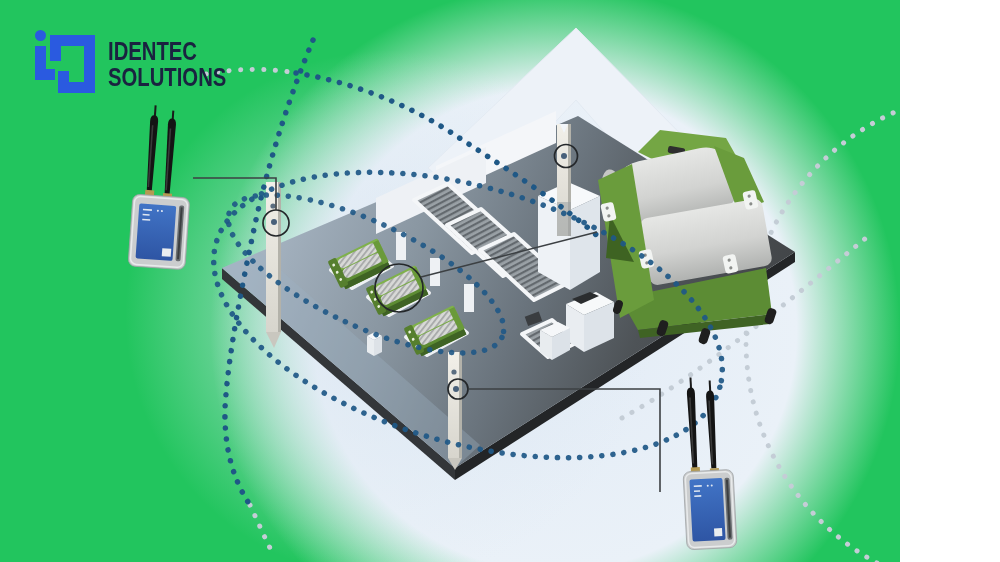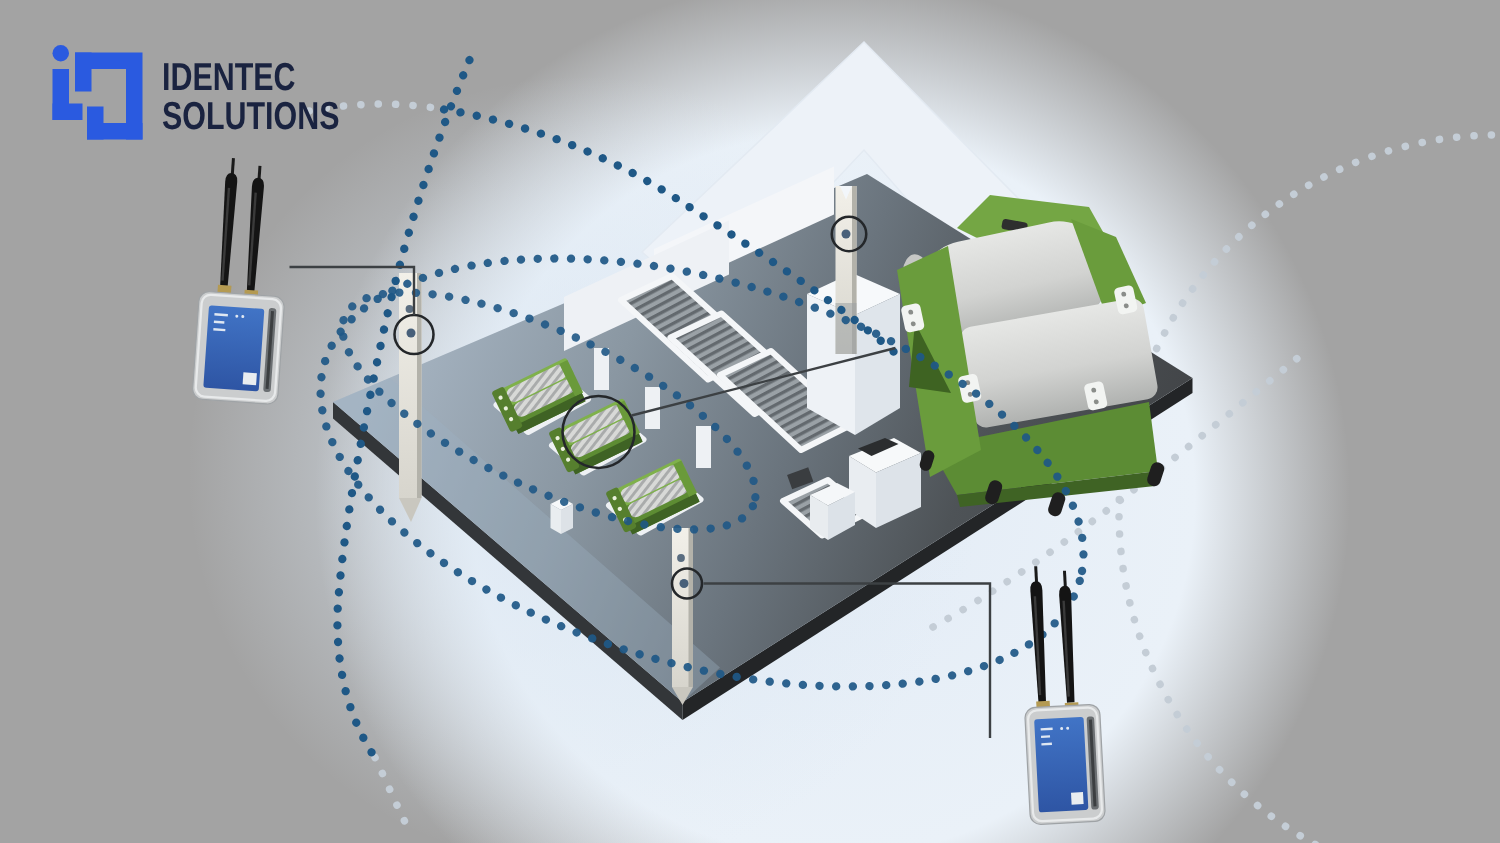--- a/index.html
+++ b/index.html
@@ -1,16 +1,16 @@
 <!DOCTYPE html>
 <html><head>
 <meta charset="utf-8">
 <style>
   html,body{margin:0;padding:0;background:#ffffff;}
-  #canvas{position:relative;width:1000px;height:562px;background:#a3a3a3;overflow:hidden;
+  #canvas{position:relative;width:900px;height:562px;background:#22c55e;overflow:hidden;
           font-family:"Liberation Sans", sans-serif;}
   #scene-svg{position:absolute;left:0;top:0;}
   .logo{position:absolute;left:28px;top:26px;display:flex;align-items:flex-start;}
   .logo-mark{position:relative;width:70px;height:70px;}
   .logo-mark div{position:absolute;background:#2a5ae0;}
   .lm-dot{left:7px;top:4px;width:11px;height:11px;border-radius:50%;}
   .lm-stem{left:7px;top:20px;width:11px;height:34px;}
   .lm-foot{left:7px;top:43px;width:20px;height:11px;}
   .lm-topbar{left:22px;top:9px;width:45px;height:11px;}
   .lm-toptab{left:22px;top:9px;width:11px;height:26px;}

